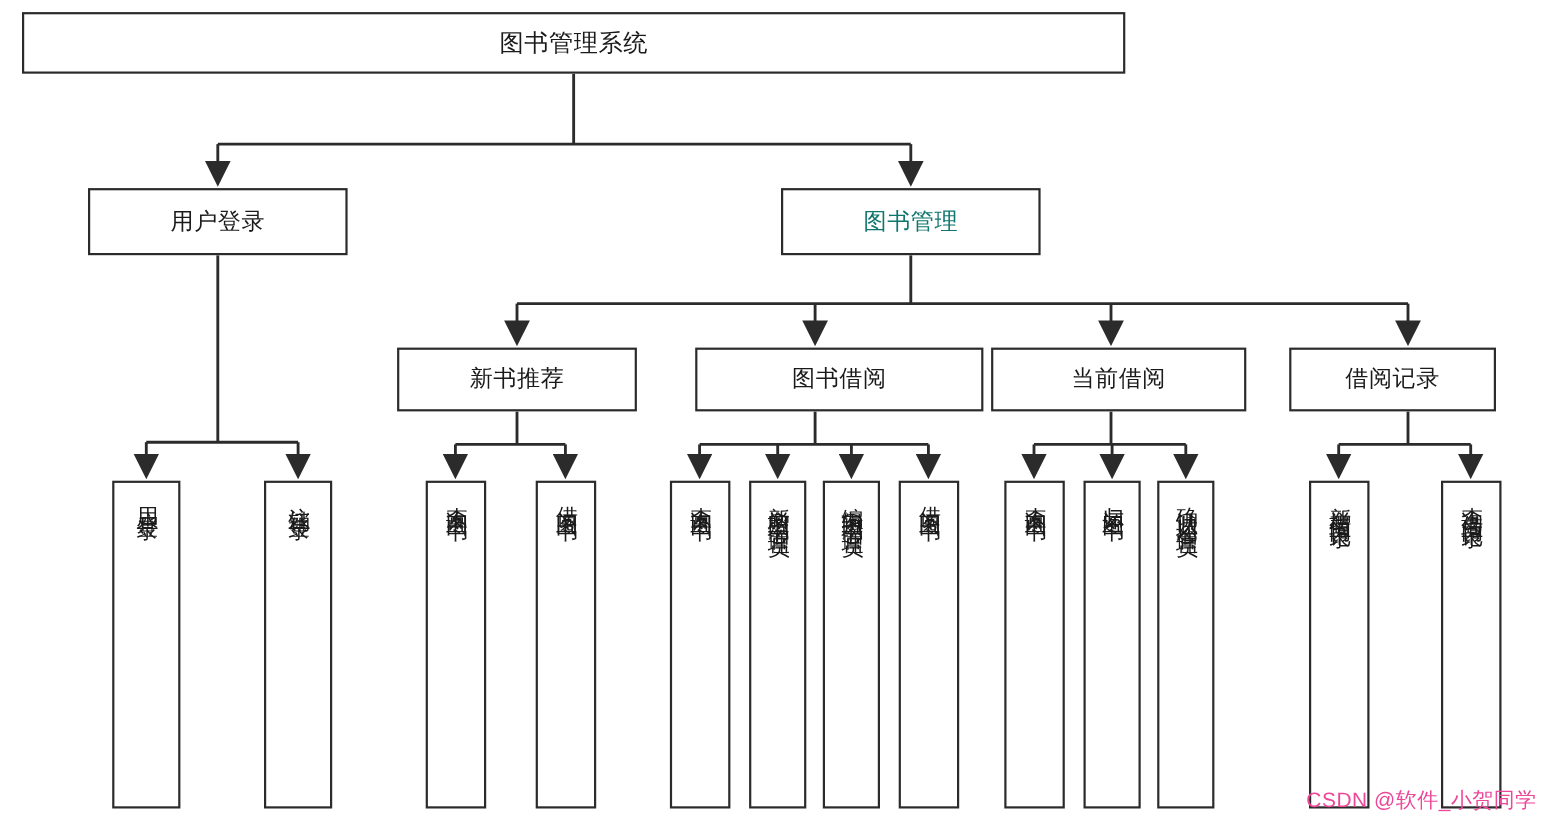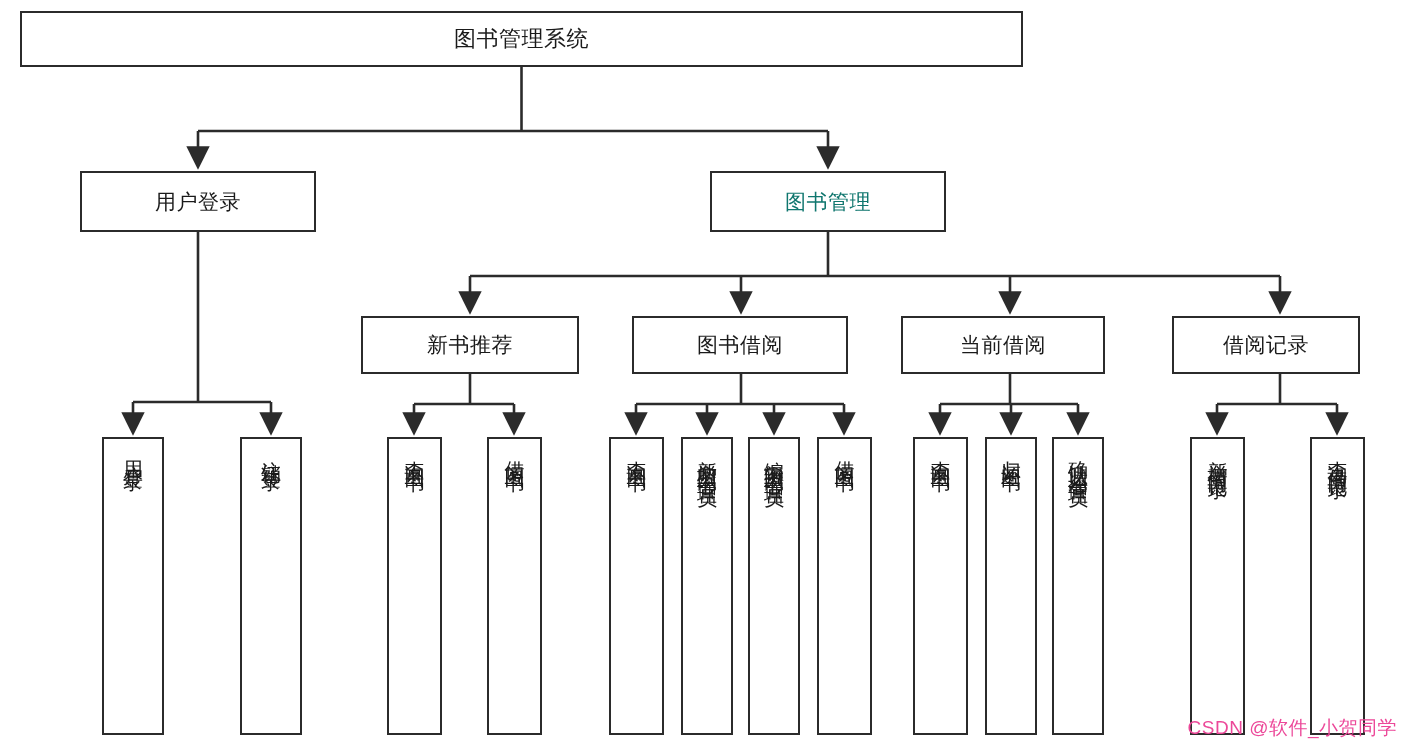--- a/index.html
+++ b/index.html
@@ -138,24 +138,24 @@
   <div class="node h" style="left: 80px; top: 171px; width: 236px; height: 61px; border-color: rgb(43, 43, 43); background: rgb(255, 255, 255); color: rgb(26, 26, 26);">
     <span>用户登录</span>
   </div>
   <div class="node h" style="left: 710px; top: 171px; width: 236px; height: 61px; border-color: rgb(43, 43, 43); background: rgb(255, 255, 255); color: #0f766e;">
     <span>图书管理</span>
   </div>
 
   <div class="node h" style="left: 361px; top: 316px; width: 218px; height: 58px; border-color: rgb(43, 43, 43); background: rgb(255, 255, 255); color: rgb(26, 26, 26);">
     <span>新书推荐</span>
   </div>
-  <div class="node h" style="left: 632px; top: 316px; width: 216px; height: 58px; border-color: rgb(43, 43, 43); background: rgb(255, 255, 255); color: rgb(26, 26, 26);">
+  <div class="node h" style="left: 632px; top: 316px; width: 262px; height: 58px; border-color: rgb(43, 43, 43); background: rgb(255, 255, 255); color: rgb(26, 26, 26);">
     <span>图书借阅</span>
   </div>
-  <div class="node h" style="left: 901px; top: 316px; width: 204px; height: 58px; border-color: rgb(43, 43, 43); background: rgb(255, 255, 255); color: rgb(26, 26, 26);">
+  <div class="node h" style="left: 901px; top: 316px; width: 232px; height: 58px; border-color: rgb(43, 43, 43); background: rgb(255, 255, 255); color: rgb(26, 26, 26);">
     <span>当前借阅</span>
   </div>
   <div class="node h" style="left: 1172px; top: 316px; width: 188px; height: 58px; border-color: rgb(43, 43, 43); background: rgb(255, 255, 255); color: rgb(26, 26, 26);">
     <span>借阅记录</span>
   </div>
 
   <div class="node v" style="left: 102px; top: 437px; width: 62px; height: 298px; border-color: rgb(43, 43, 43); background: rgb(255, 255, 255); color: rgb(26, 26, 26);">
     <span class="vtext">用户登录</span>
   </div>
   <div class="node v" style="left: 240px; top: 437px; width: 62px; height: 298px; border-color: rgb(43, 43, 43); background: rgb(255, 255, 255); color: rgb(26, 26, 26);">

